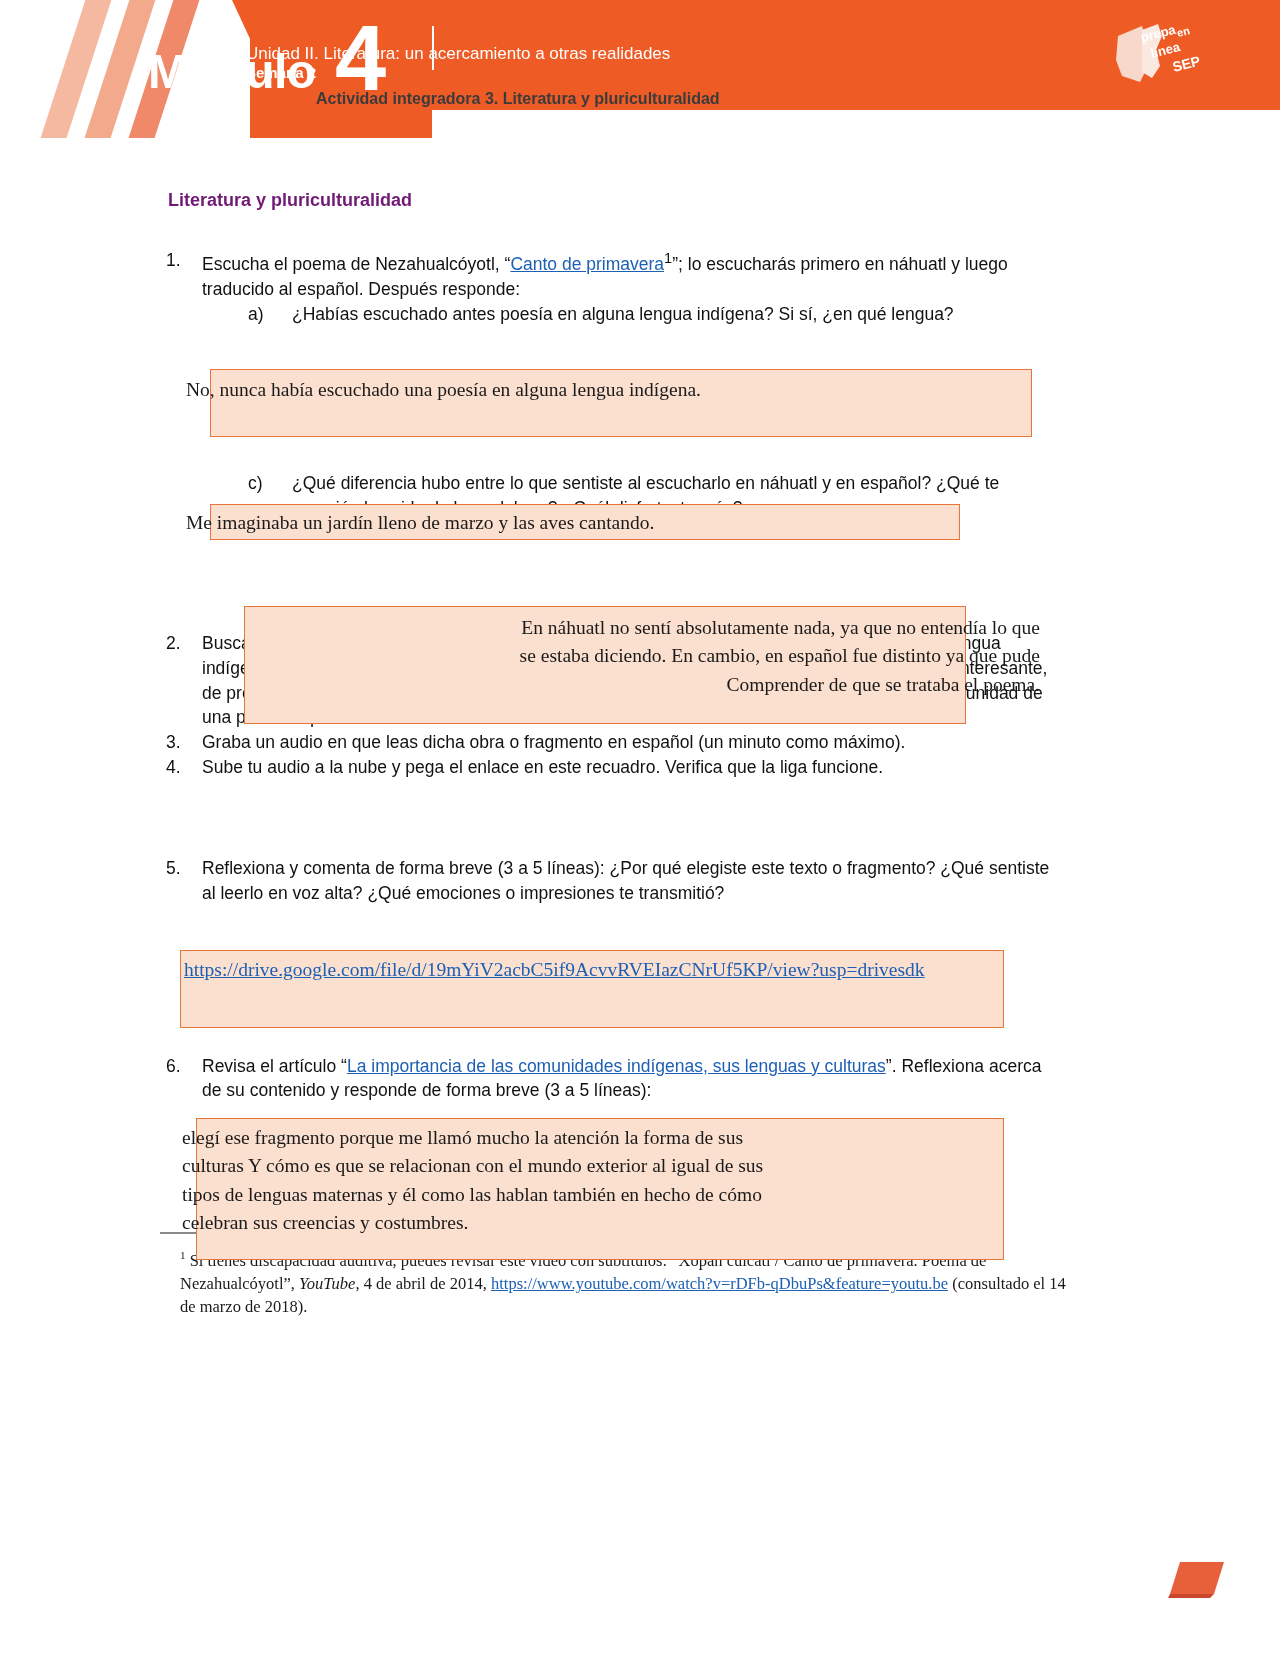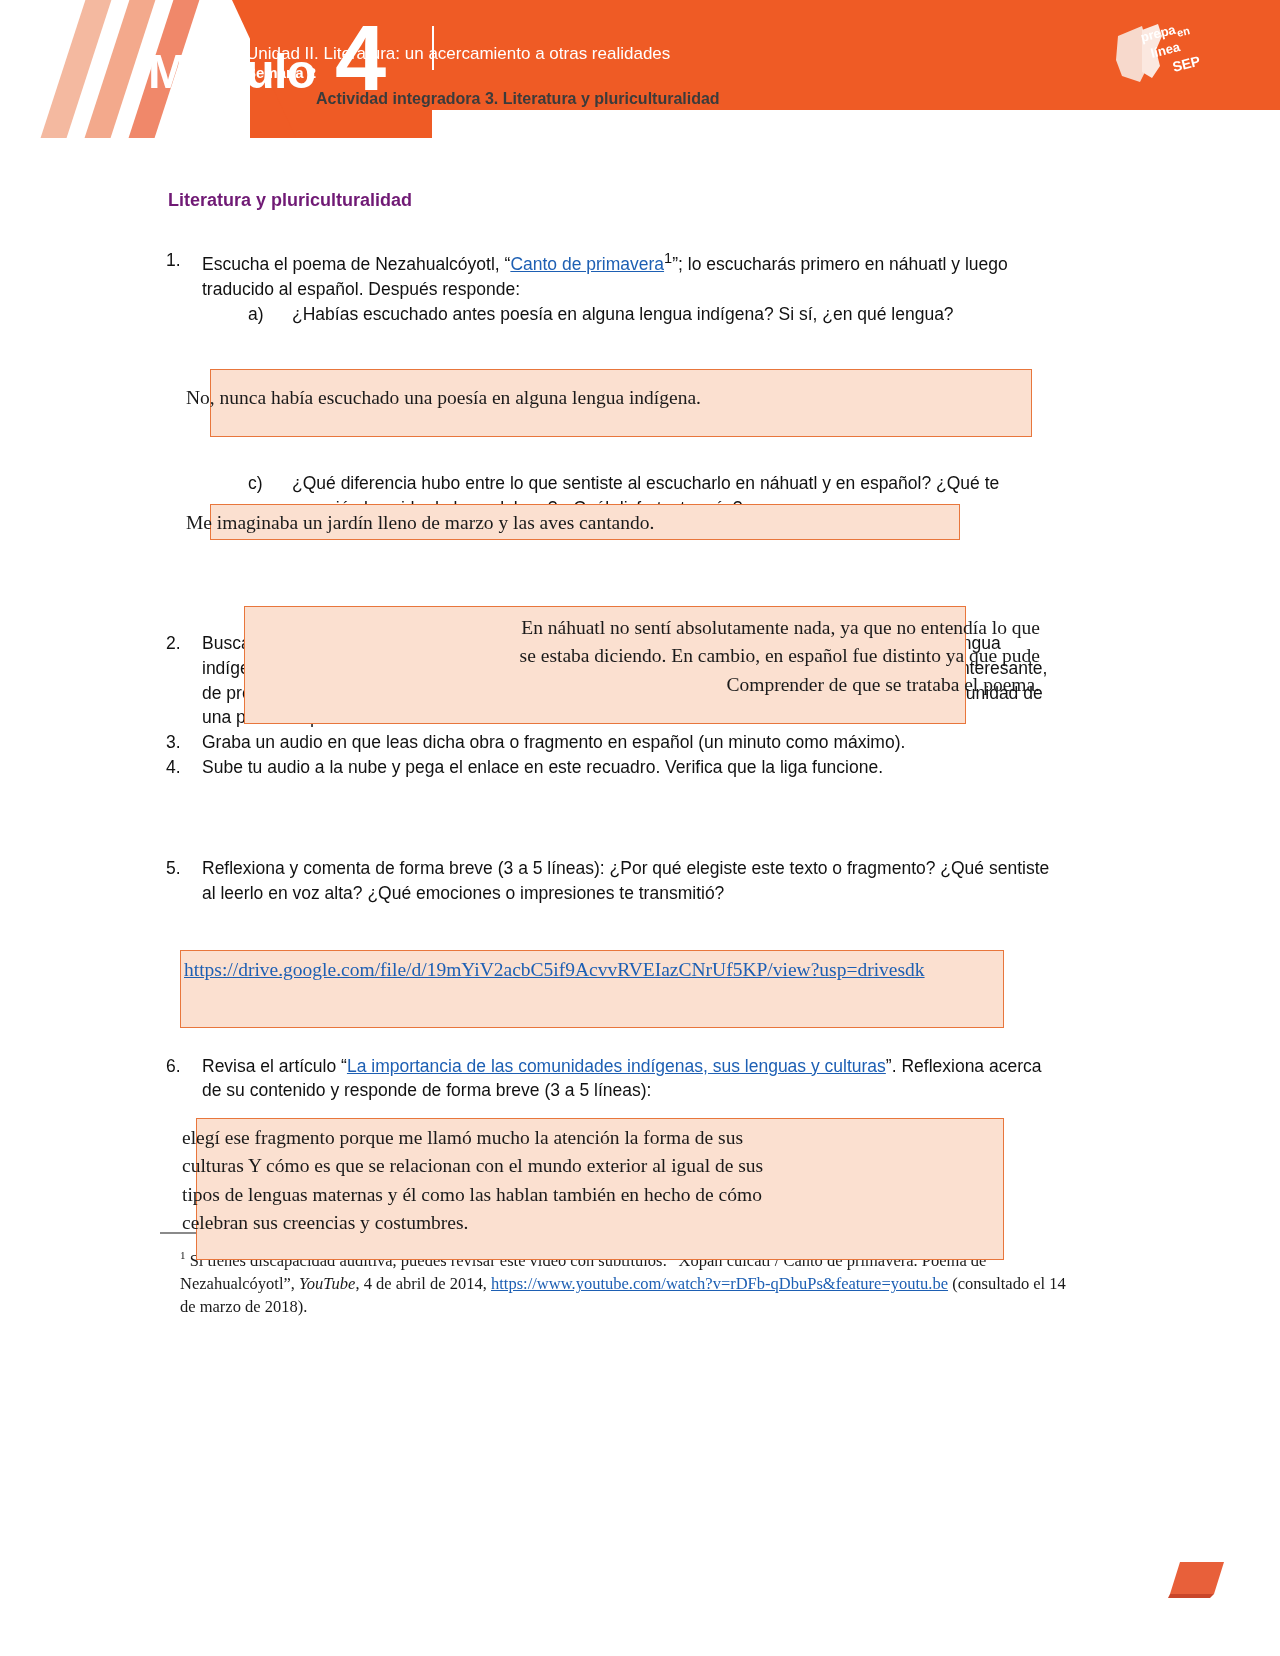--- a/index.html
+++ b/index.html
@@ -224,21 +224,21 @@
 
       <li>
         <span class="num">6.</span>
         <span>Revisa el artículo “</span><a class="link" href="#">La importancia de las comunidades indígenas, sus lenguas y culturas</a><span>”. Reflexiona acerca de su contenido y responde de forma breve (3 a 5 líneas):</span>
       </li>
 
     </ol>
   </div>
 
   <div class="answer-box" style="left:210px; top:231px; width:820px; height:66px;"></div>
-  <div class="answer-text" style="left:186px; top:238px; width:860px;margin-top:8px;">No, nunca había escuchado una poesía en alguna lengua indígena.</div>
+  <div class="answer-text" style="left:186px; top:238px; width:860px;">No, nunca había escuchado una poesía en alguna lengua indígena.</div>
 
   <div class="answer-box" style="left:210px; top:366px; width:748px; height:34px;"></div>
   <div class="answer-text" style="left:186px; top:371px; width:800px;">Me imaginaba un jardín lleno de marzo y las aves cantando.</div>
 
   <div class="answer-box" style="left:244px; top:468px; width:720px; height:116px;"></div>
   <div class="answer-text" style="left:180px; top:476px; width:860px;text-align:right;">En náhuatl no sentí absolutamente nada, ya que no entendía lo que
 se estaba diciendo. En cambio, en español fue distinto ya que pude
 Comprender de que se trataba el poema.</div>
 
   <div class="answer-box" style="left:180px; top:812px; width:822px; height:76px;"></div>

